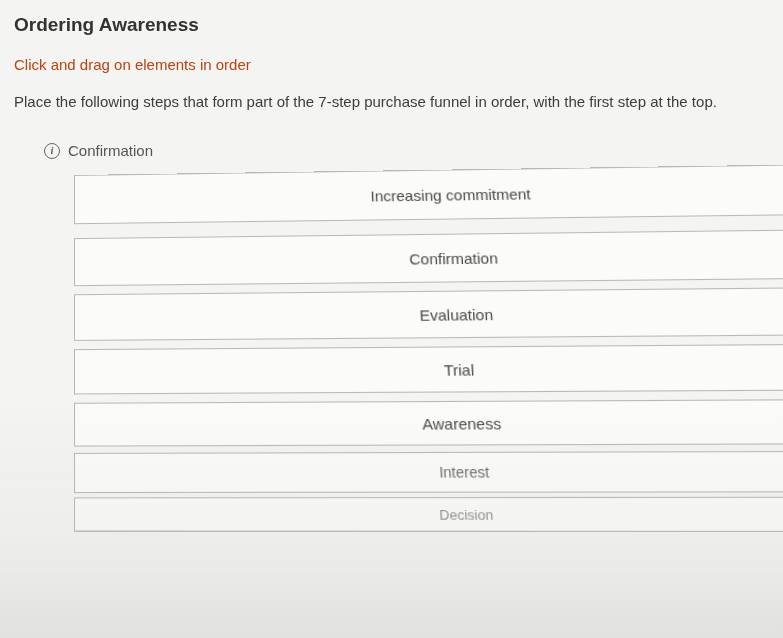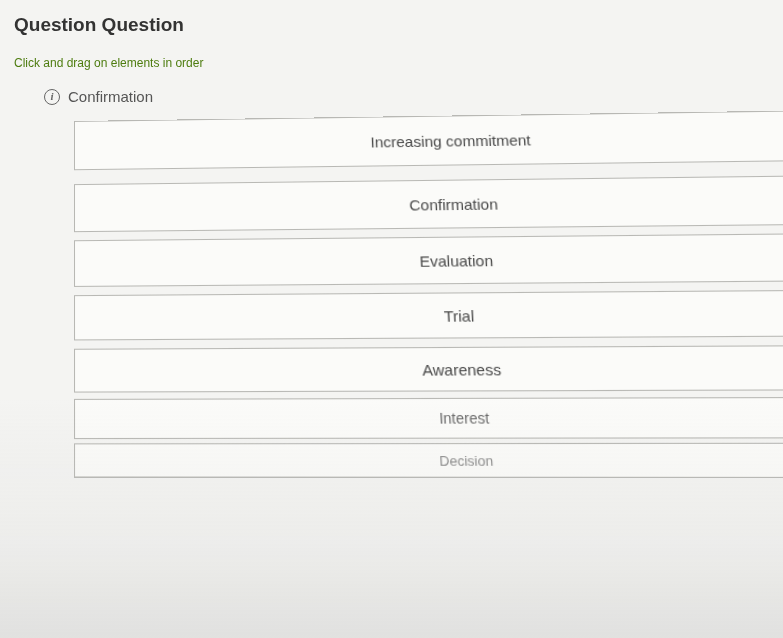--- a/index.html
+++ b/index.html
@@ -15,22 +15,22 @@
     .container {
       padding: 14px 0 0 14px;
     }
     .title {
       font-size: 19px;
       font-weight: 700;
       color: #333;
       margin-bottom: 20px;
     }
     .subtitle {
-      font-size: 12px;
-      color: #4d7c0f;
+      font-size: 15px;
+      color: #c2410c;
       margin-bottom: 18px;
     }
     .prompt {
       font-size: 15px;
       color: #3d3d3d;
       margin-bottom: 30px;
       line-height: 1.4;
     }
     .instructions-row {
       display: flex;
@@ -87,22 +87,23 @@
       left: 0; right: 0; bottom: 0;
       height: 240px;
       background: linear-gradient(to bottom, rgba(244,244,242,0) 0%, rgba(200,200,198,0.15) 60%, rgba(170,170,168,0.25) 100%);
       pointer-events: none;
     }
   </style>
 </head>
 <body>
 
 <div class="container">
-  <h1 class="title">Question Question</h1>
+  <h1 class="title">Ordering Awareness</h1>
   <div class="subtitle">Click and drag on elements in order</div>
+  <div class="prompt">Place the following steps that form part of the 7-step purchase funnel in order, with the first step at the top.</div>
 
   <div class="instructions-row">
     <span class="info-icon">i</span>
     <span>Confirmation</span>
   </div>
 
   <div class="items-wrap">
     <div class="drag-item">
         <span>Increasing commitment</span>
       </div>

